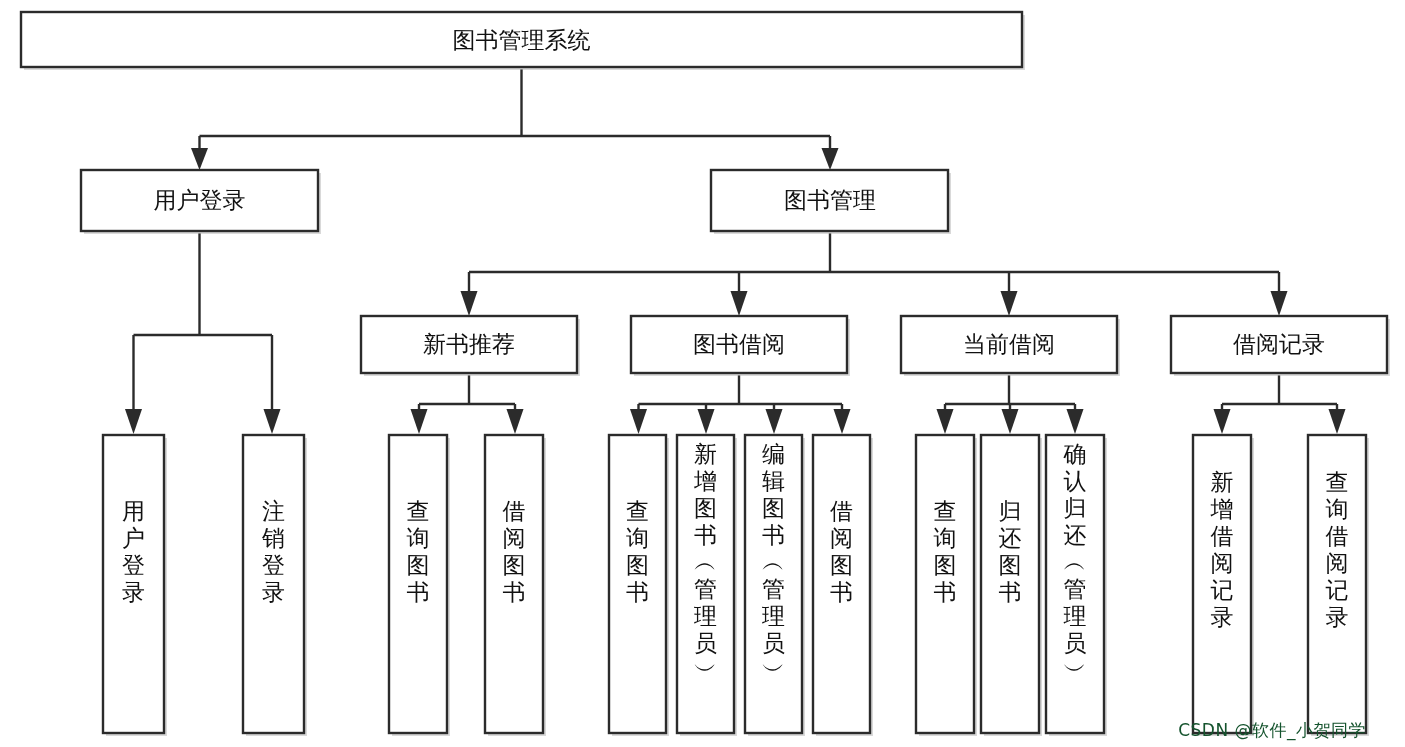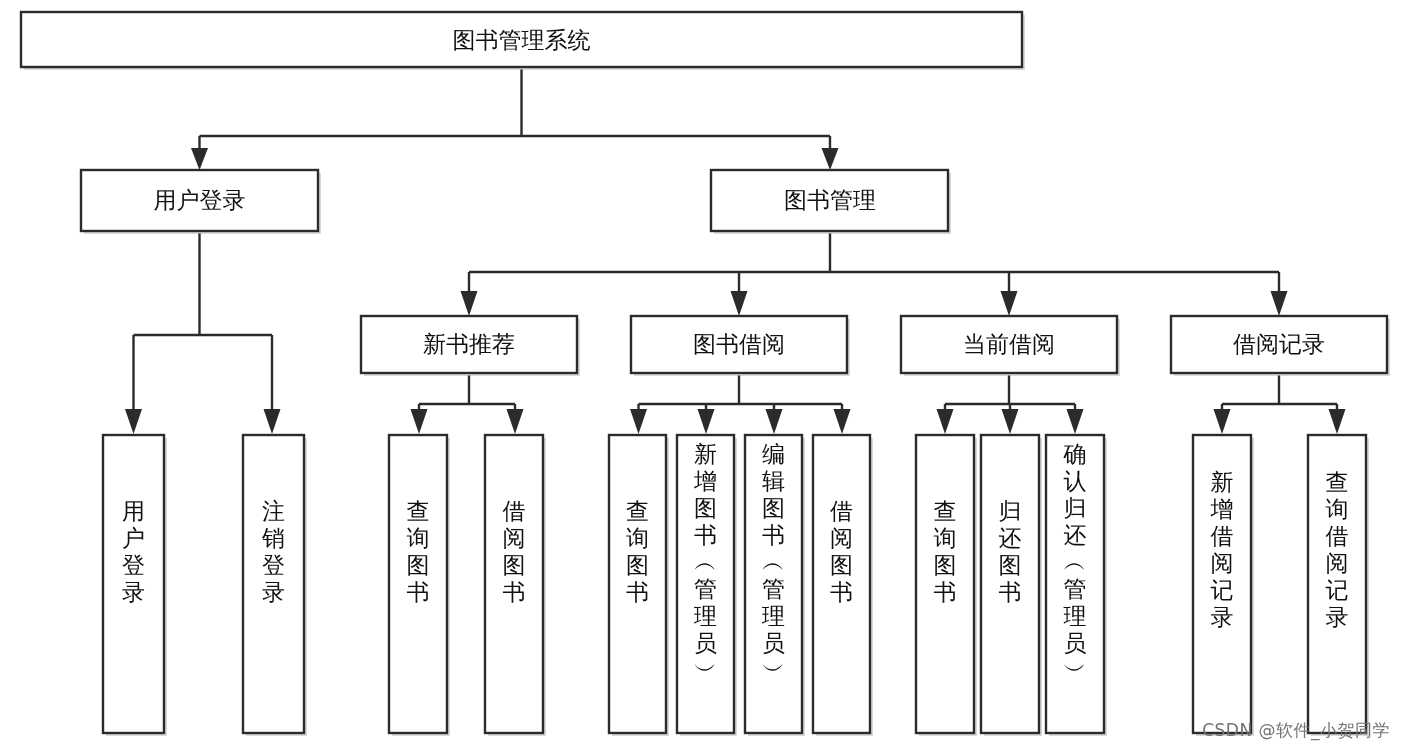--- a/index.html
+++ b/index.html
@@ -36,25 +36,25 @@
     dominant-baseline:middle;
   }
   .node-label-v{
     fill:#111111;
     font-family:"DejaVu Sans","Liberation Sans",sans-serif;
     font-size:23px;
     text-anchor:middle;
   }
   .watermark{
     position:absolute;
-    right:0;
+    right:24px;
     bottom:5px;
     font-family:"DejaVu Sans","Liberation Sans",sans-serif;
     font-size:17px;
-    color:#737373;
+    color:#14532d;
     letter-spacing:.5px;
     white-space:nowrap;
     user-select:none;
   }
 </style>
 </head>
 <body>
 
 <div id="stage">
 

